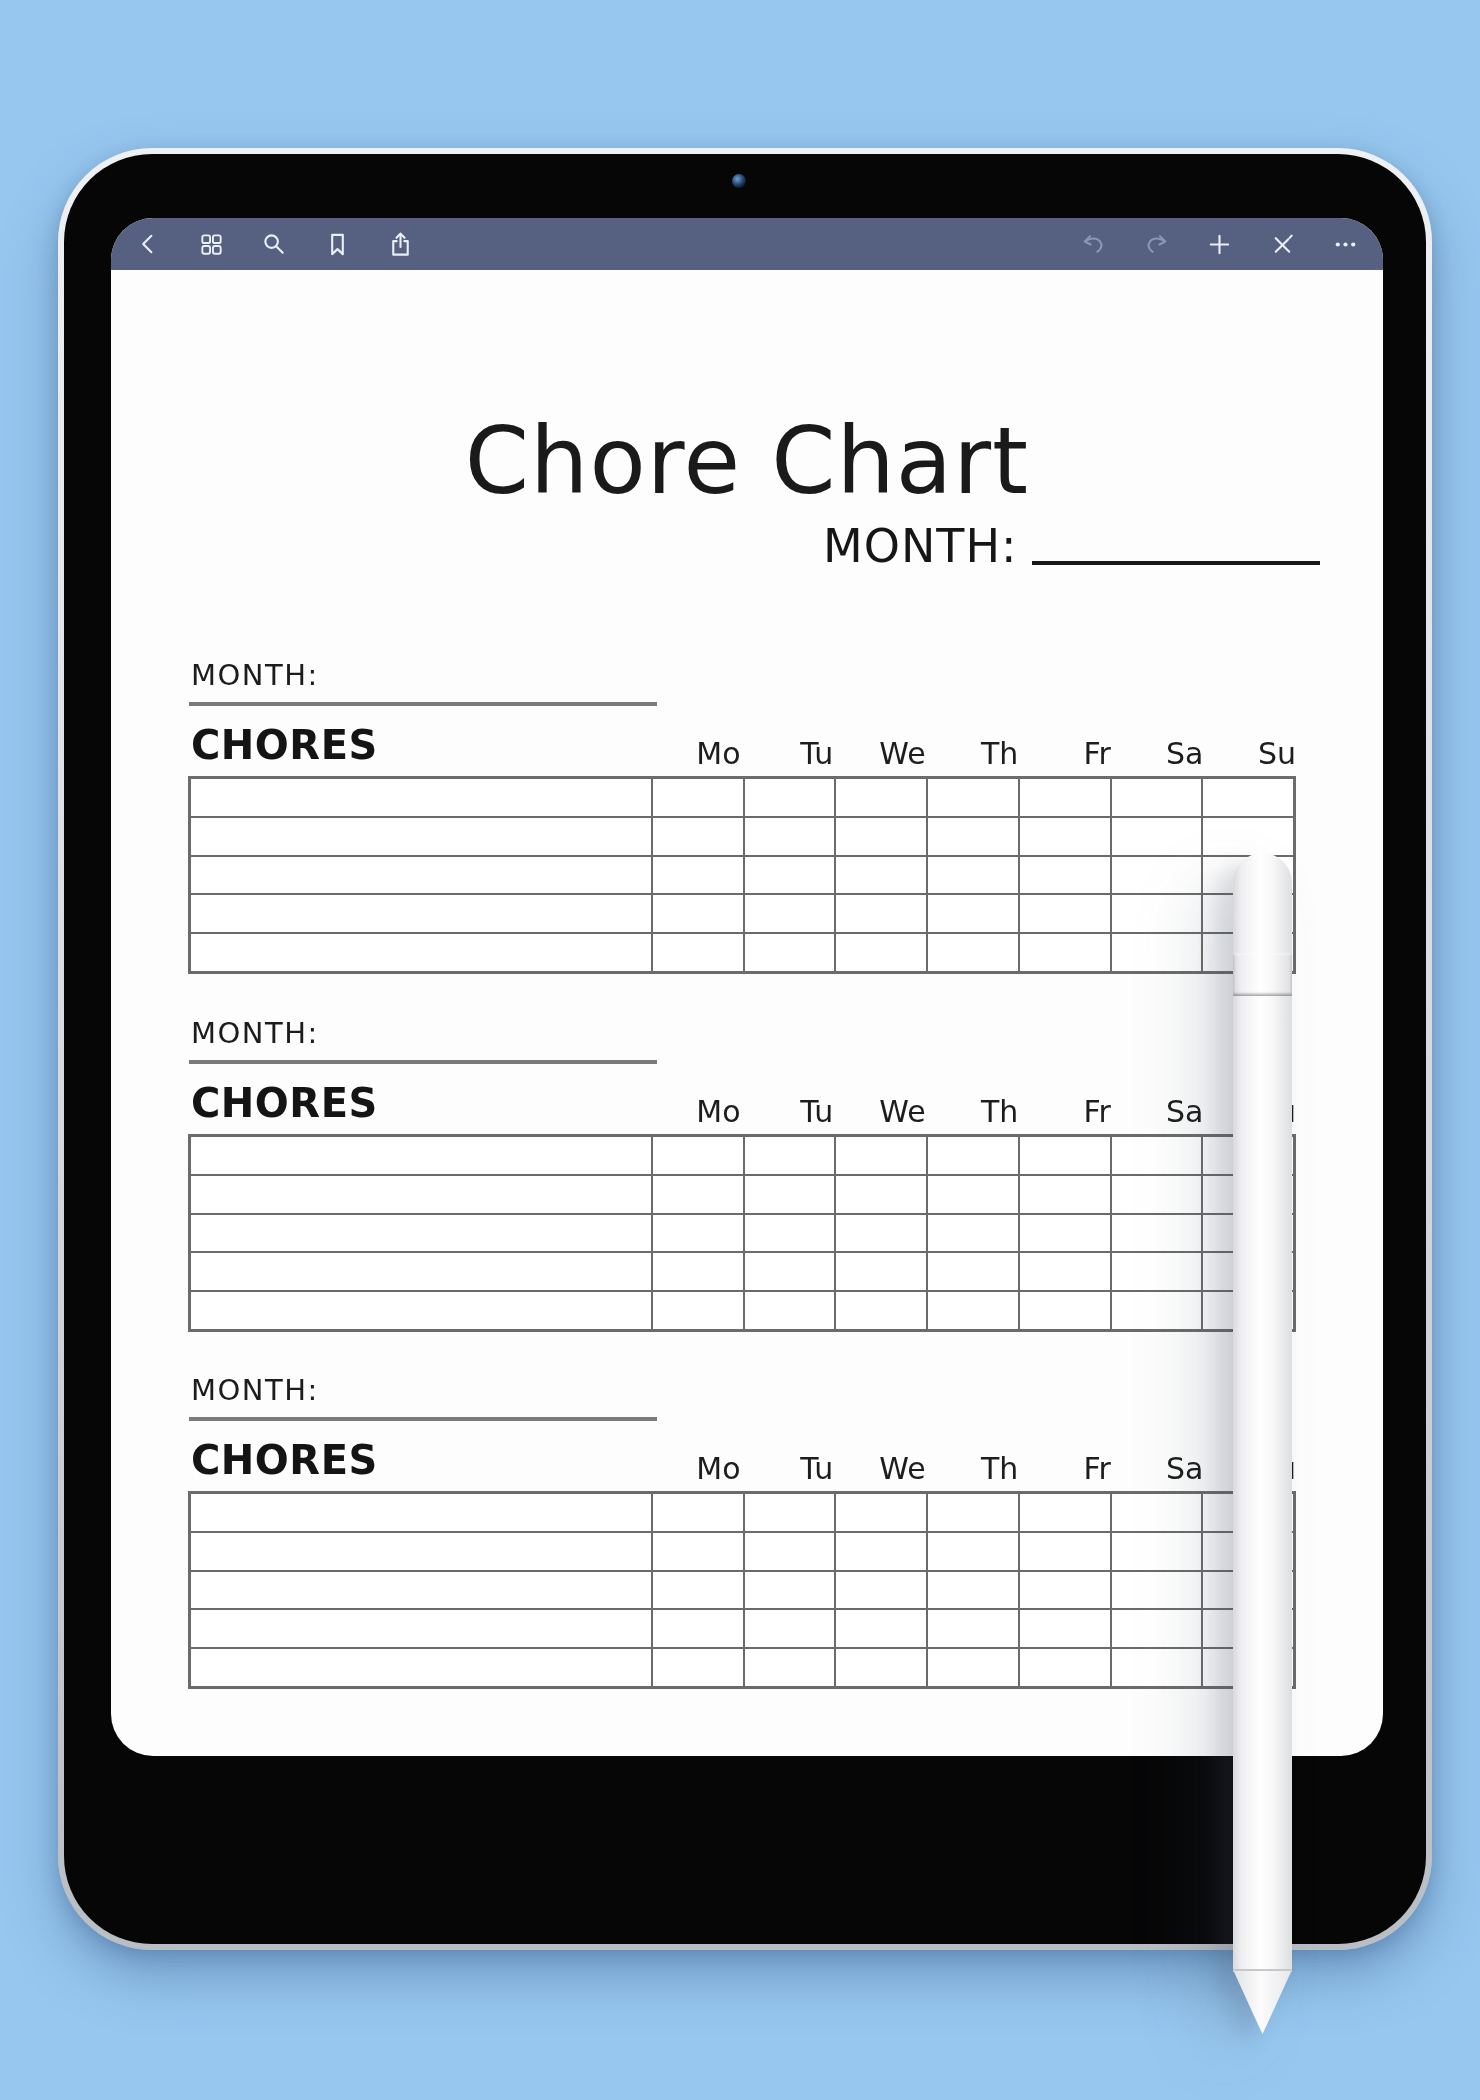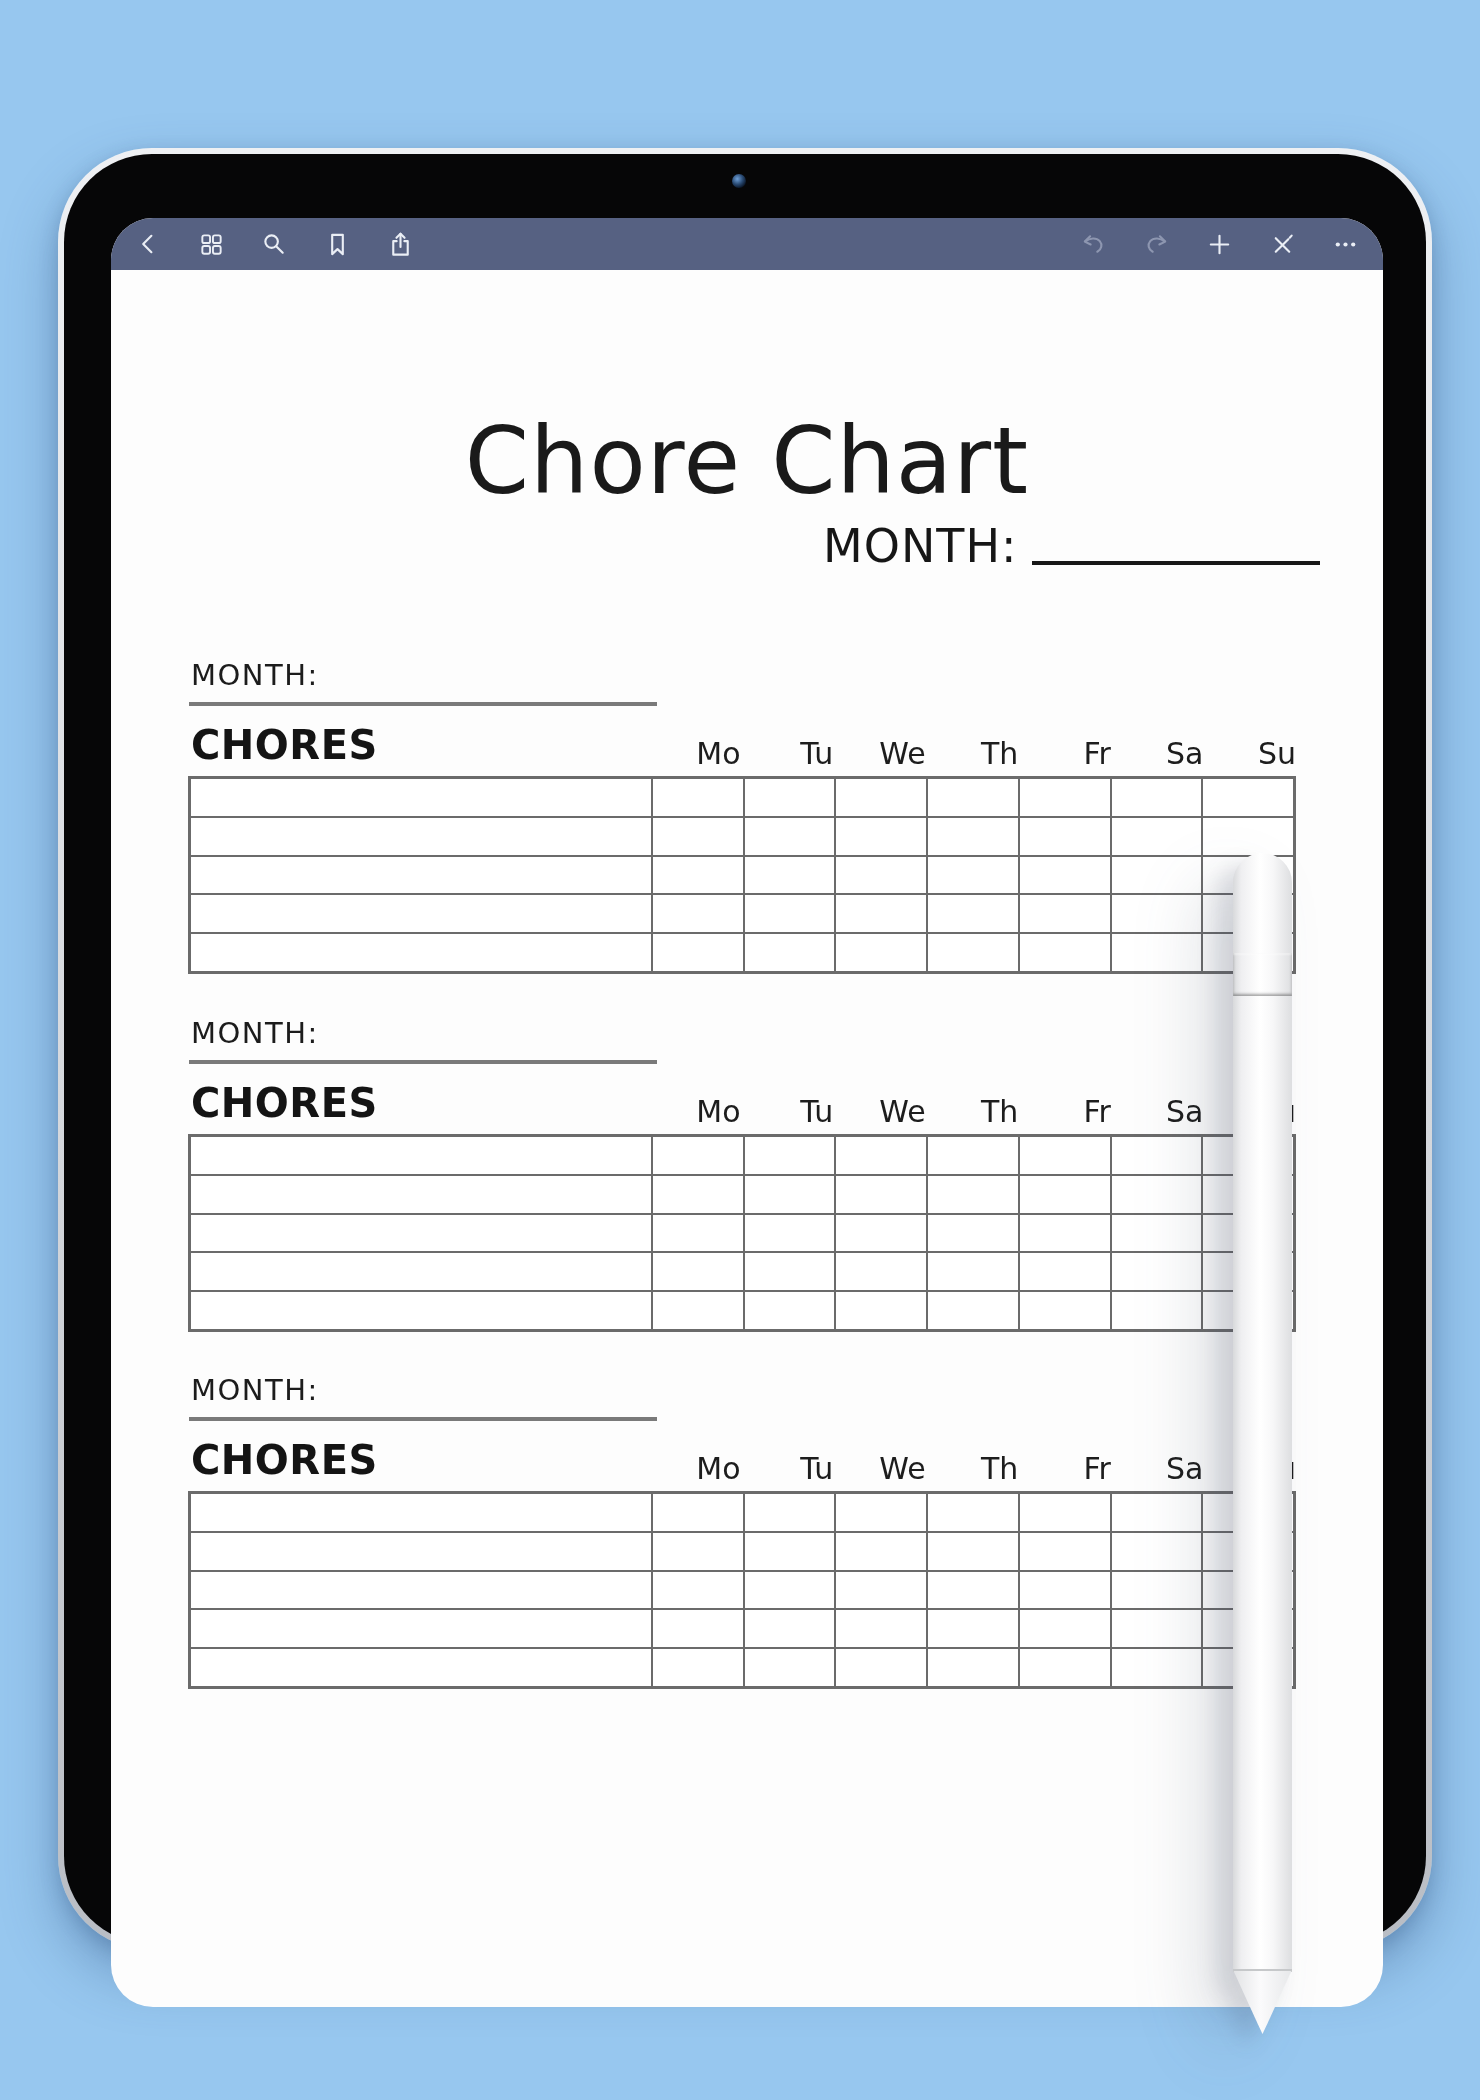--- a/index.html
+++ b/index.html
@@ -17,21 +17,21 @@
   }
   .bezel{
     position:absolute;left:6px;top:6px;right:6px;bottom:6px;
     border-radius:88px;background:#060607;
   }
   .camera{
     position:absolute;left:668px;top:20px;width:14px;height:14px;border-radius:50%;
     background:radial-gradient(circle at 38% 35%,#6fa0d8 0%,#27476f 45%,#0a1526 75%);
   }
   .screen{
-    position:absolute;left:47px;top:64px;width:1272px;height:1789px;
+    position:absolute;left:47px;top:64px;width:1272px;height:1538px;
     border-radius:42px;background:#fdfdfd;overflow:hidden;
   }
   
   .toolbar{
     position:absolute;left:0;top:0;width:100%;height:52px;
     background:#566182;display:flex;align-items:center;
     padding:0 24px;box-sizing:border-box;
   }
   .tb-group{display:flex;align-items:center;gap:36px;}
   .tb-spacer{flex:1;}

